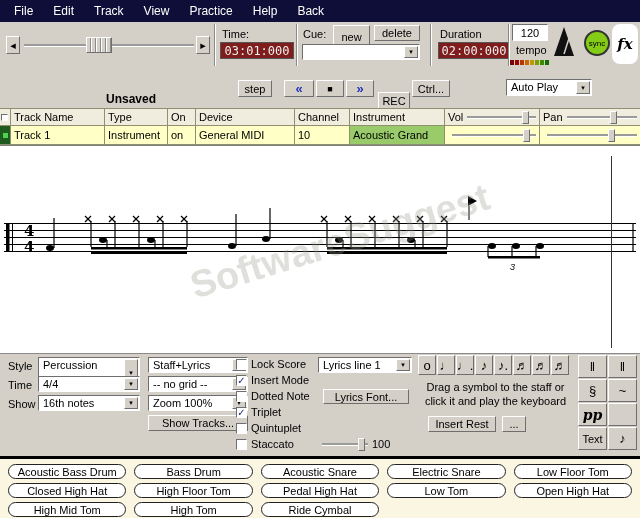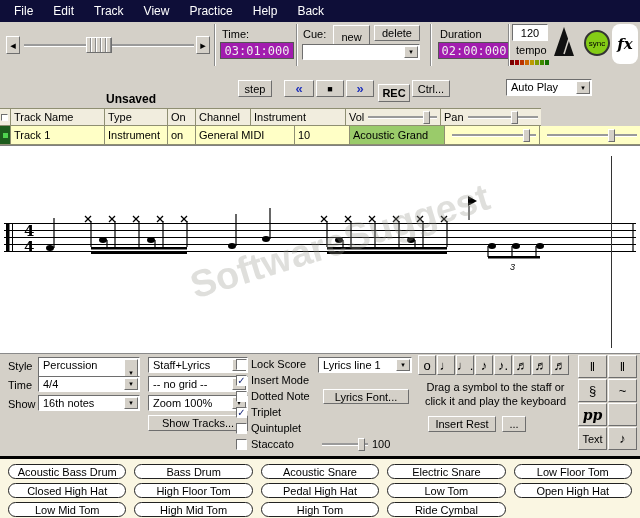--- a/index.html
+++ b/index.html
@@ -7,21 +7,21 @@
   #app{position:relative;width:640px;height:518px;background:#d4d0c8;
        font-family:"Liberation Sans",sans-serif;font-size:11px;color:#000;overflow:hidden}
   .abs{position:absolute}
   
   .menu-bar{left:0;top:0;width:640px;height:22px;background:#0e0e38;display:flex;align-items:center;padding-left:4px}
   .menu-item{color:#fff;font-size:12px;padding:3px 10px;cursor:default}
   
   .raised{background:#d4d0c8;border:1px solid;border-color:#ffffff #6e6e6e #6e6e6e #ffffff}
   .sunken{background:#fff;border:1px solid;border-color:#6e6e6e #ffffff #ffffff #6e6e6e}
   .btn{display:flex;align-items:center;justify-content:center;font-size:11px;cursor:default}
-  .display{background:#a21caf;color:#efefef;font-family:"DejaVu Sans Mono",monospace;font-size:12px;
+  .display{background:#7f1d1d;color:#efefef;font-family:"DejaVu Sans Mono",monospace;font-size:12px;
            display:flex;align-items:center;justify-content:center;border:1px solid #555}
   .combo{background:#fff;border:1px solid;border-color:#6e6e6e #ffffff #ffffff #6e6e6e}
   .combo .val{position:absolute;left:4px;top:1px;line-height:13px;white-space:nowrap}
   .combo .arrow{position:absolute;right:1px;top:1px;bottom:1px;width:14px;background:#d4d0c8;
                 border:1px solid;border-color:#ffffff #6e6e6e #6e6e6e #ffffff;
                 font-size:7px;display:flex;align-items:center;justify-content:center}
   .cb-box{display:inline-block;width:11px;height:11px;background:#fff;border:1px solid;
           border-color:#6e6e6e #ffffff #ffffff #6e6e6e;font-size:10px;line-height:10px;
           text-align:center;color:#1a2a7a;vertical-align:middle}
   .cb-label{margin-left:4px;vertical-align:middle}
@@ -142,35 +142,36 @@
   <div class="abs sync-btn" style="left:584px;top:30px;width:26px;height:26px">sync</div>
 
   <div class="abs fx-logo" style="left:612px;top:24px;width:26px;height:40px">fx</div>
 
   <span class="abs lbl" style="left:106px;top:92px;font-weight:bold;font-size:12px">Unsaved</span>
 
   <div class="abs raised btn" style="left:238px;top:80px;width:34px;height:17px">step</div>
   <div class="abs raised btn" style="left:284px;top:80px;width:30px;height:17px;color:#2233bb;font-weight:bold;font-size:13px">«</div>
   <div class="abs raised btn" style="left:316px;top:80px;width:28px;height:17px;font-size:9px">■</div>
   <div class="abs raised btn" style="left:346px;top:80px;width:28px;height:17px;color:#2233bb;font-weight:bold;font-size:13px">»</div>
-  <div class="abs raised btn" style="left:378px;top:84px;width:32px;height:18px;font-weight:bold">REC</div>
+  <div class="abs raised btn" style="left:378px;top:92px;width:32px;height:18px;font-weight:normal">REC</div>
   <div class="abs raised btn" style="left:412px;top:80px;width:38px;height:17px">Ctrl...</div>
 
   <div class="abs combo" style="left:506px;top:79px;width:86px;height:17px">
     <span class="val">Auto Play</span>
     <span class="arrow">▾</span>
   </div>
 
   <div class="trow hdr" style="top:108px;height:18px">
     <div class="tcell c0">
         <span class="sunken" style="width:7px;height:7px"></span>
       </div>
     <div class="tcell c1">Track Name</div>
     <div class="tcell c2">Type</div>
     <div class="tcell c3">On</div>
+    <div class="tcell c4">Device</div>
     <div class="tcell c5">Channel</div>
     <div class="tcell c6">Instrument</div>
     <div class="tcell c7">
       <span>Vol</span>
       <span class="mini-sl">
           <span class="sl-track"></span>
           <span class="sl-thumb" style="left:80%;top:0"></span>
         </span>
     </div>
     <div class="tcell c8">
@@ -402,21 +403,20 @@
     <div class="pad">Acoustic Bass Drum</div>
     <div class="pad">Bass Drum</div>
     <div class="pad">Acoustic Snare</div>
     <div class="pad">Electric Snare</div>
     <div class="pad">Low Floor Tom</div>
     <div class="pad">Closed High Hat</div>
     <div class="pad">High Floor Tom</div>
     <div class="pad">Pedal High Hat</div>
     <div class="pad">Low Tom</div>
     <div class="pad">Open High Hat</div>
-    <div class="pad">Low Mid Tom</div>
     <div class="pad">High Mid Tom</div>
     <div class="pad">High Tom</div>
     <div class="pad">Ride Cymbal</div>
   </div>
 
   <div class="abs watermark">SoftwareSuggest</div>
 
 </div>
 
 </body></html>

